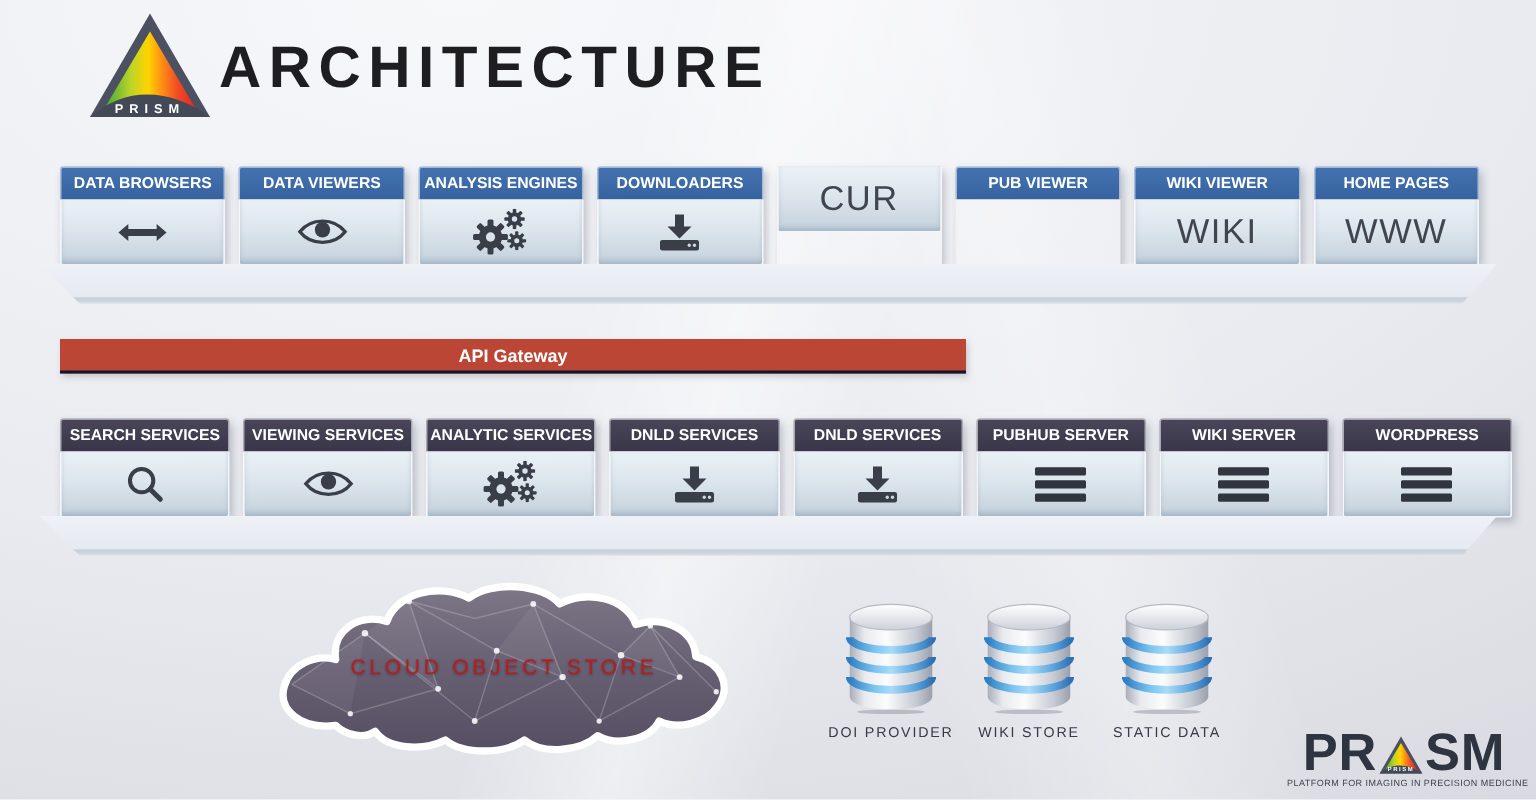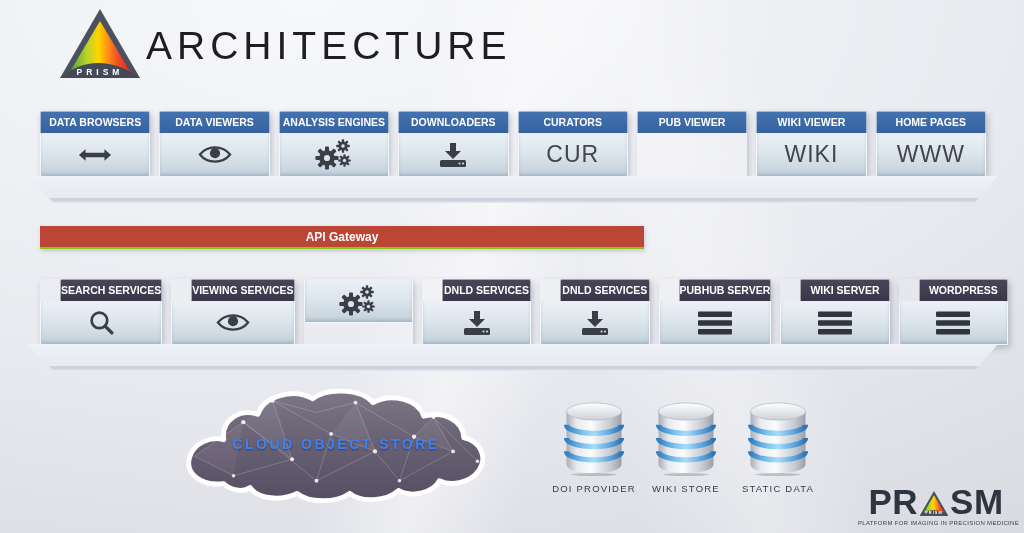--- a/index.html
+++ b/index.html
@@ -6,52 +6,52 @@
   body{
     width:1024px;height:533px;position:relative;overflow:hidden;
     font-family:"Liberation Sans", sans-serif;
     background:
       linear-gradient(105deg, rgba(255,255,255,0) 38%, rgba(255,255,255,0.45) 47%, rgba(255,255,255,0) 56%),
       linear-gradient(75deg, rgba(255,255,255,0) 55%, rgba(255,255,255,0.30) 66%, rgba(255,255,255,0) 76%),
       radial-gradient(130% 130% at 30% 0%, #f7f8fa 0%, #eaebf0 52%, #d6d8df 100%);
   }
   
   #brand-logo{position:absolute;left:58px;top:7px;}
-  #page-title{position:absolute;left:146px;top:24px;font-size:39px;font-weight:400;
+  #page-title{position:absolute;left:146px;top:24px;font-size:39px;font-weight:700;
     letter-spacing:5px;color:#1e1e21;}
   
   .row{position:absolute;display:flex;gap:9px;}
   #row-clients{left:40px;top:111px;width:946px;}
   #row-services{left:40px;top:279px;width:968px;}
   .box{flex:1;border-radius:2px;box-shadow:2px 3px 6px rgba(70,80,100,0.30);}
   .box-hd{height:21px;line-height:21px;text-align:center;color:#fff;font-size:10.5px;
     font-weight:700;white-space:nowrap;overflow:hidden;
     border:1px solid rgba(255,255,255,0.55);border-bottom:none;border-radius:2px 2px 0 0;}
   .hd-blue{background:linear-gradient(180deg,#4472b0 0%,#36639f 100%);}
-  .hd-dark{background:linear-gradient(180deg,#4a4559 0%,#3a364a 100%);margin-left:20px;}
+  .hd-dark{background:linear-gradient(180deg,#4a4559 0%,#3a364a 100%);}
   .box-bd{height:43px;display:flex;align-items:center;justify-content:center;
     background:linear-gradient(180deg,#ebf1f6 0%,#dde6ed 45%,#cad6e0 86%,#bccbd7 100%);
     border:1px solid #f4f7fa;border-top:none;border-radius:0 0 2px 2px;
     box-shadow:inset 0 -2px 3px rgba(125,145,168,0.35);}
   .box-text{font-size:23px;color:#41454f;font-weight:400;letter-spacing:1px;}
   
   .shelf{position:absolute;left:16px;width:992px;height:27px;
     clip-path:polygon(1% 0%, 99% 0%, 96.6% 100%, 3.8% 100%);
     background:linear-gradient(180deg,#eef1f6 0%,#e6eaf1 80%,#c9cfd9 84%,#ced4de 92%,#e8ebf1 100%);}
   #shelf-clients{top:176px;}
   #shelf-services{top:344px;}
   
   #api-gateway{position:absolute;left:40px;top:226px;width:604px;height:21px;
-    background:#bb4636;border-bottom:2px solid #84cc16;
+    background:#bb4636;border-bottom:2px solid #0f172a;
     display:flex;align-items:center;justify-content:center;color:#fff;
     font-size:12px;font-weight:700;box-shadow:1px 2px 4px rgba(80,80,100,0.25);}
   
   #cloud{position:absolute;left:175px;top:383px;width:322px;height:129px;}
-  #cloud-label{position:absolute;left:0;width:322px;top:53px;text-align:center;color:#3b82f6;
-    font-size:14px;font-weight:700;letter-spacing:2.5px;
+  #cloud-label{position:absolute;left:0;width:322px;top:53px;text-align:center;color:#b91c1c;
+    font-size:14px;font-weight:400;letter-spacing:2.5px;
     text-shadow:0 1px 2px rgba(0,0,0,0.35);}
   
   #stores{position:absolute;left:552px;top:402px;width:268px;display:flex;justify-content:space-between;}
   .store{width:84px;display:flex;flex-direction:column;align-items:center;}
   .store-label{margin-top:7px;font-size:9.5px;font-weight:400;letter-spacing:1.2px;color:#363b46;white-space:nowrap;}
   
   #footer-logo{position:absolute;right:10px;bottom:7px;width:156px;text-align:center;}
   .flo-line{display:flex;align-items:flex-end;justify-content:center;font-size:35px;font-weight:700;
     color:#2e3440;line-height:0.82;letter-spacing:0.5px;}
   .flo-tri{margin:0 1px;}
@@ -190,21 +190,20 @@
   </div>
   <div class="box">
     <div class="box-hd hd-blue">DOWNLOADERS</div>
     <div class="box-bd">
       <svg width="30" height="26">
           <use href="#sym-download" width="30" height="26"></use>
         </svg>
     </div>
   </div>
   <div class="box">
-    <div class="box-hd hd-blue">CURATORS</div>
     <div class="box-bd">
       <span class="box-text">CUR</span>
     </div>
   </div>
   <div class="box">
     <div class="box-hd hd-blue">PUB VIEWER</div>
   </div>
   <div class="box">
     <div class="box-hd hd-blue">WIKI VIEWER</div>
     <div class="box-bd">
@@ -236,20 +235,21 @@
   </div>
   <div class="box">
     <div class="box-hd hd-dark">VIEWING SERVICES</div>
     <div class="box-bd">
       <svg width="34" height="21">
           <use href="#sym-eye" width="34" height="21"></use>
         </svg>
     </div>
   </div>
   <div class="box">
+    <div class="box-hd hd-dark">ANALYTIC SERVICES</div>
     <div class="box-bd">
       <svg width="38" height="32" viewBox="0 0 38 32">
         <use href="#sym-gear" x="0" y="7" width="24" height="24"></use>
         <use href="#sym-gear" x="21" y="0" width="14" height="14"></use>
         <use href="#sym-gear" x="23" y="15" width="13" height="13"></use>
       </svg>
     </div>
   </div>
   <div class="box">
     <div class="box-hd hd-dark">DNLD SERVICES</div>

